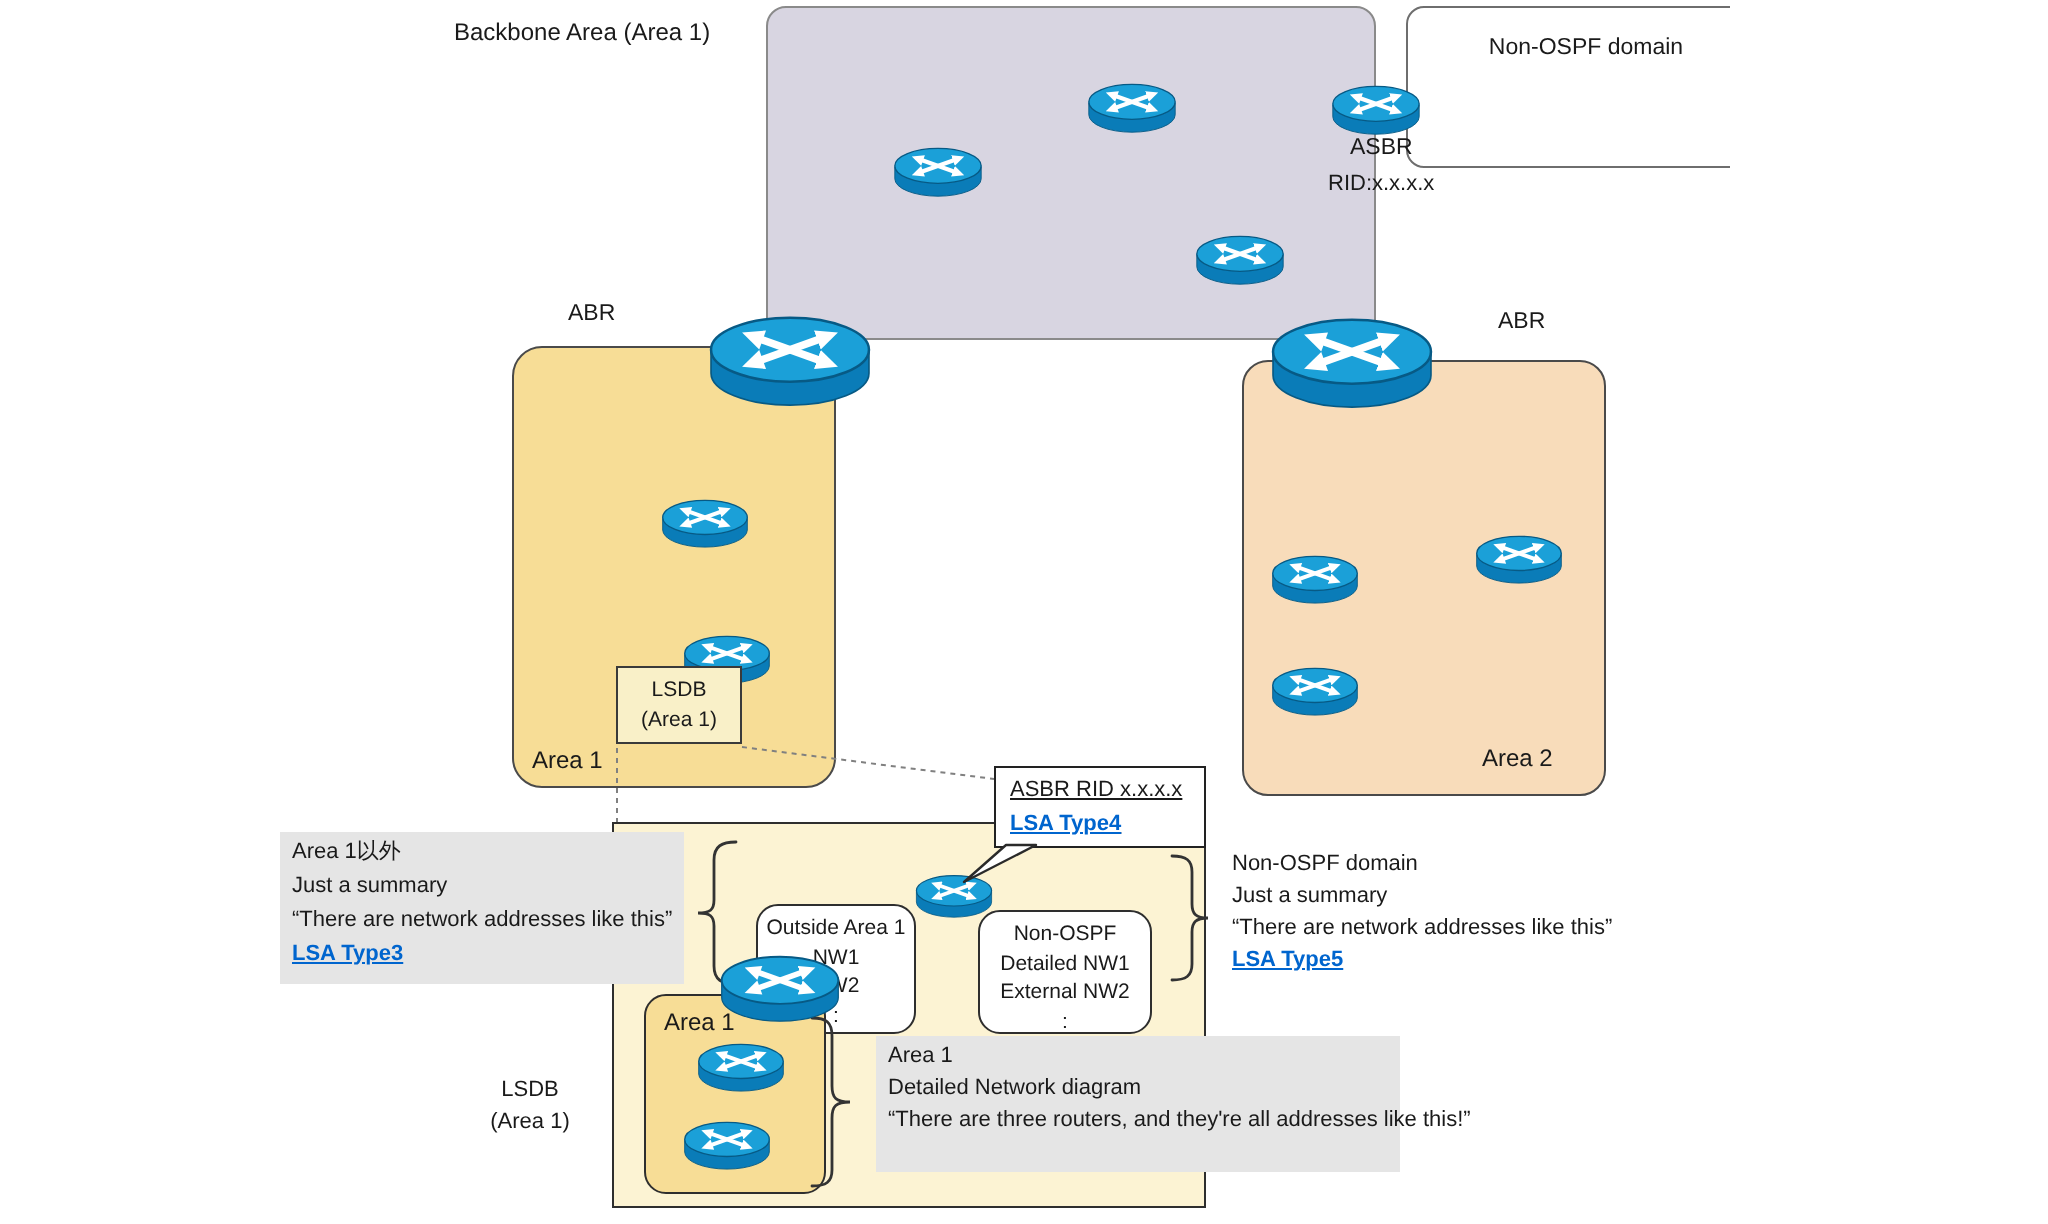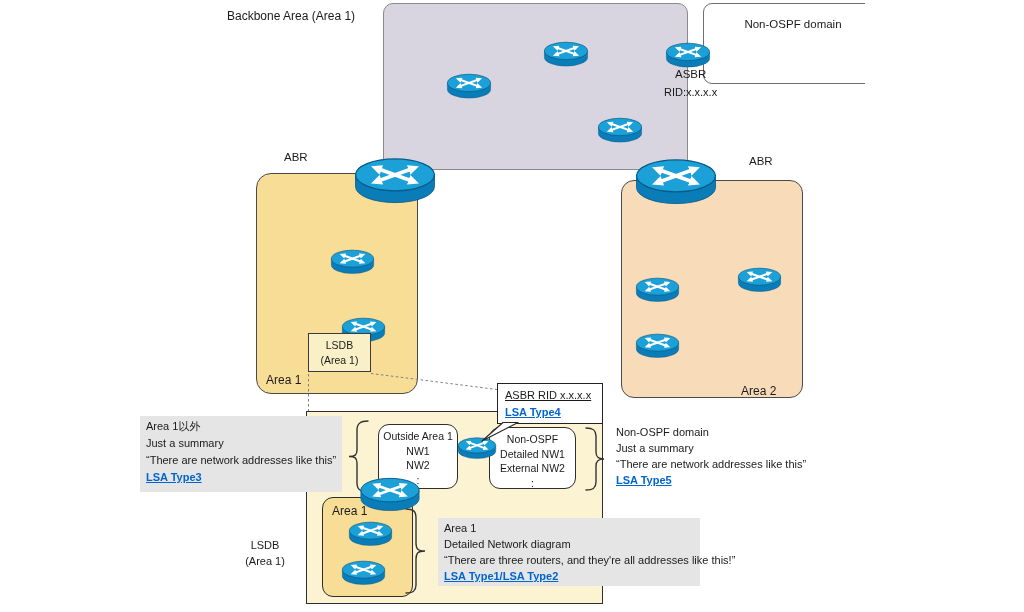--- a/index.html
+++ b/index.html
@@ -10,21 +10,21 @@
   .lbl{position:absolute;font-size:11.5px;white-space:nowrap;}
   .box{position:absolute;box-sizing:border-box;}
   .backbone{background:var(--backbone-fill);border:1.3px solid #8a8a8a;border-radius:10px;z-index:1;}
   .nonospf-domain{background:#fff;border:1.5px solid #6e6e6e;border-radius:9px;z-index:1;text-align:center;font-size:11.5px;padding-top:14px;}
   .area1{background:var(--area1-fill);border:1.2px solid #4a4a4a;border-radius:15px;z-index:1;}
   .area2{background:var(--area2-fill);border:1.2px solid #4a4a4a;border-radius:13px;z-index:1;}
   .lsdbtag{background:var(--lsdb-fill);border:1.3px solid #3a3a3a;z-index:3;text-align:center;font-size:10.5px;line-height:15px;padding-top:4px;}
   .detail{background:var(--detail-fill);border:1.3px solid #2e2e2e;z-index:4;}
   .whitepanel{background:#e5e5e5;z-index:5;}
   .note{position:absolute;font-size:11px;line-height:17px;white-space:nowrap;}
-  .roundwhite{background:#fff;border:1.3px solid #2e2e2e;border-radius:11px;z-index:5;text-align:center;font-size:10.5px;line-height:14.5px;padding-top:4px;}
+  .roundwhite{background:#fff;border:1.3px solid #2e2e2e;border-radius:11px;z-index:5;text-align:center;font-size:10.5px;line-height:14.5px;padding-top:4px;margin-top:28px;}
   .inner-area1{background:var(--area1-fill);border:1.2px solid #2e2e2e;border-radius:11px;z-index:5;}
   .callout{background:#fff;border:1.2px solid #222;z-index:7;padding:4px 0 12px 7px;font-size:11px;line-height:15px;text-decoration:underline;}
   .link{color:var(--link-blue);font-weight:bold;text-decoration:underline;cursor:pointer;}
   .svglayer{position:absolute;left:0;top:0;width:1024px;height:612px;pointer-events:none;}
   .z2{z-index:2}.z3{z-index:3}.z6{z-index:6}.z7{z-index:7}.z8{z-index:8}
 </style>
 </head>
 <body>
 
 <div class="stage">
@@ -38,21 +38,21 @@
   <div class="box area1" style="left:256px;top:173px;width:162px;height:221px;"></div>
 
   <div class="box area2" style="left:621px;top:180px;width:182px;height:218px;"></div>
 
   <div class="lbl z3" style="left:227px;top:9px;font-size:12px;">Backbone Area (Area 1)</div>
   <div class="lbl z3" style="left:284px;top:151px;">ABR</div>
   <div class="lbl z3" style="left:749px;top:155px;">ABR</div>
   <div class="lbl z3" style="left:675px;top:68px;">ASBR</div>
   <div class="lbl z3" style="left:664px;top:86px;font-size:11px;text-align:center;">RID:x.x.x.x</div>
   <div class="lbl z3" style="left:266px;top:373px;font-size:12px;">Area 1</div>
-  <div class="lbl z3" style="left:741px;top:372px;font-size:12px;margin-top:12px;">Area 2</div>
+  <div class="lbl z3" style="left:741px;top:372px;font-size:12px;">Area 2</div>
 
   <div class="box lsdbtag" style="left:308px;top:333px;width:63px;height:39px;">
     <div>LSDB</div>
     <div>(Area 1)</div>
   </div>
 
   <svg class="svglayer z2" viewBox="0 0 1024 612" xmlns="http://www.w3.org/2000/svg" xmlns:xlink="http://www.w3.org/1999/xlink">
     <defs>
       <marker id="mE" markerUnits="userSpaceOnUse" markerWidth="16" markerHeight="14" refX="5" refY="6" orient="auto">
         <path d="M0,0 L13,6 L0,12 Z" fill="#fff"></path>
@@ -146,17 +146,16 @@
     <div>Just a summary</div>
     <div>“There are network addresses like this”</div>
     <div class="link">LSA Type5</div>
   </div>
 
   <div class="box whitepanel z7" style="left:438px;top:518px;width:262px;height:68px;z-index:7;">
     <div class="note" style="left:6px;top:2px;line-height:16px;">
       <div>Area 1</div>
       <div>Detailed Network diagram</div>
       <div>“There are three routers, and they're all addresses like this!”</div>
-      <div class="link">LSA Type1/LSA Type2</div>
     </div>
   </div>
 
 </div>
 
 </body></html>

